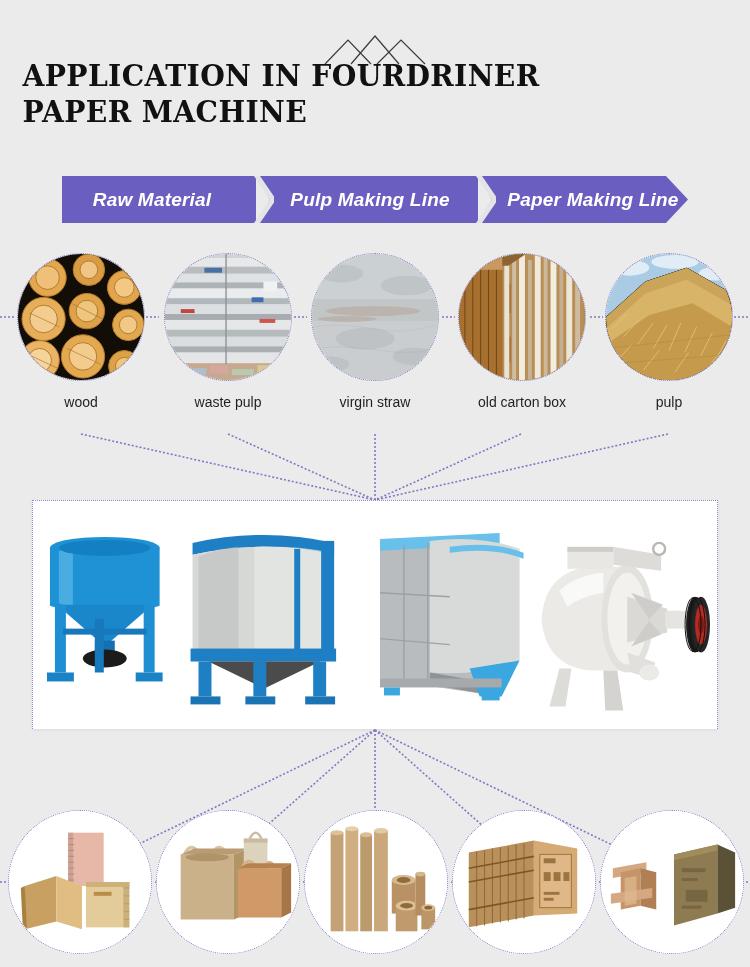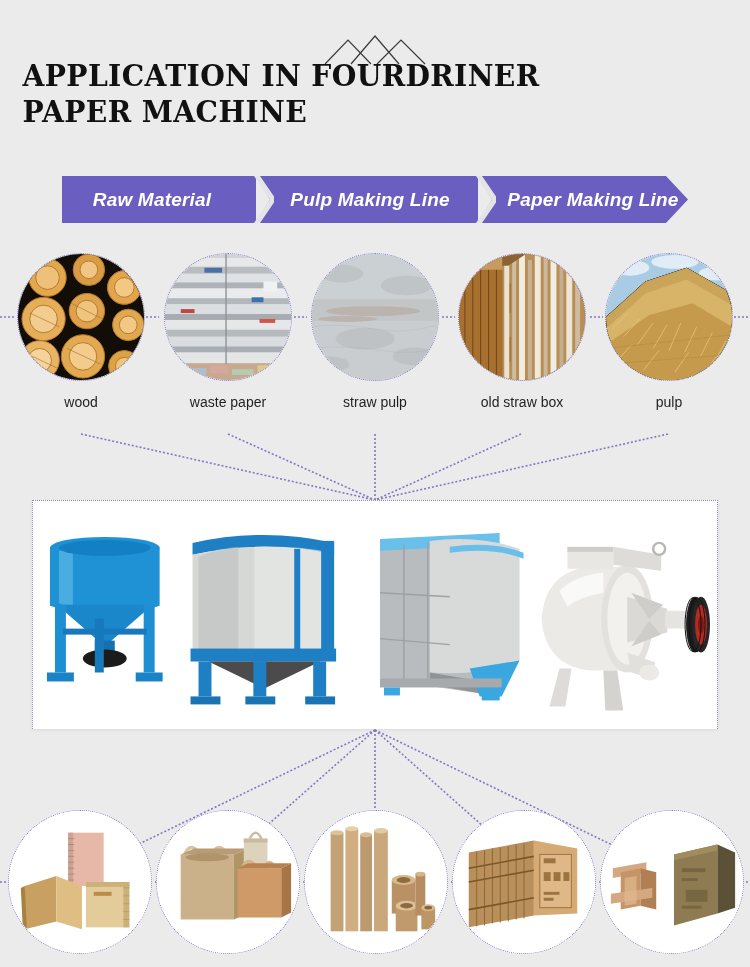--- a/index.html
+++ b/index.html
@@ -316,21 +316,21 @@
           <g>
             <rect x="40" y="14" width="18" height="5" fill="#4a6fa5"></rect>
             <rect x="88" y="44" width="12" height="5" fill="#3f6fb0"></rect>
             <rect x="16" y="56" width="14" height="4" fill="#c0463f"></rect>
             <rect x="96" y="66" width="16" height="4" fill="#d0564a"></rect>
             <rect x="100" y="28" width="14" height="10" fill="#f0f1f2"></rect>
             <line x1="62" y1="0" x2="62" y2="112" stroke="#8e9296" stroke-width="1.4"></line>
           </g>
         </svg>
       </div>
-      <div class="src-label">waste paper</div>
+      <div class="src-label">waste pulp</div>
     </div>
 
     <div class="source" style="left:302px">
       <div class="circle">
         <svg class="circle-art" viewBox="0 0 128 128" preserveAspectRatio="xMidYMid slice">
           <rect width="128" height="128" fill="#c8cdd0"></rect>
           <rect y="0" width="128" height="46" fill="#cbd0d3"></rect>
           <rect y="46" width="128" height="22" fill="#c3c6c6"></rect>
           <rect y="68" width="128" height="60" fill="#c9cdcf"></rect>
           <g opacity="0.5" fill="#b4b8ba">
@@ -343,21 +343,21 @@
           <g opacity="0.35" fill="#ab8f80">
             <ellipse cx="62" cy="58" rx="48" ry="5"></ellipse>
             <ellipse cx="36" cy="66" rx="30" ry="3"></ellipse>
           </g>
           <g opacity="0.25" stroke="#9aa0a3" stroke-width="0.7" fill="none">
             <path d="M0 74 Q30 70 62 76 T128 72"></path>
             <path d="M0 96 Q34 92 70 98 T128 94"></path>
           </g>
         </svg>
       </div>
-      <div class="src-label">straw pulp</div>
+      <div class="src-label">virgin straw</div>
     </div>
 
     <div class="source" style="left:449px">
       <div class="circle">
         <svg class="circle-art" viewBox="0 0 128 128" preserveAspectRatio="xMidYMid slice">
           <rect width="128" height="128" fill="#8a5a2c"></rect>
           <rect x="0" y="0" width="44" height="128" fill="#a8702f"></rect>
           <g stroke="#6e4417" stroke-width="1">
             <line x1="6" y1="0" x2="6" y2="128"></line>
               <line x1="14" y1="0" x2="14" y2="128"></line>
@@ -379,21 +379,21 @@
             <rect x="109" y="0" width="6" height="128" fill="#ece6d8"></rect>
             <rect x="118" y="2" width="5" height="126" fill="#cdbca0"></rect>
           </g>
           <g stroke="#a8622c" stroke-width="1.2" opacity="0.8">
             <line x1="52" y1="30" x2="52" y2="60"></line>
             <line x1="52" y1="84" x2="52" y2="110"></line>
           </g>
           <path d="M44 0 L68 0 L50 12 L44 12 Z" fill="#8c6434"></path>
         </svg>
       </div>
-      <div class="src-label">old straw box</div>
+      <div class="src-label">old carton box</div>
     </div>
 
     <div class="source" style="left:596px">
       <div class="circle">
         <svg class="circle-art" viewBox="0 0 128 128" preserveAspectRatio="xMidYMid slice">
           <rect width="128" height="128" fill="#a9cbe4"></rect>
           <g fill="#ffffff" opacity="0.65">
             <ellipse cx="24" cy="14" rx="20" ry="8"></ellipse>
             <ellipse cx="70" cy="8" rx="24" ry="7"></ellipse>
             <ellipse cx="112" cy="20" rx="18" ry="7"></ellipse>

